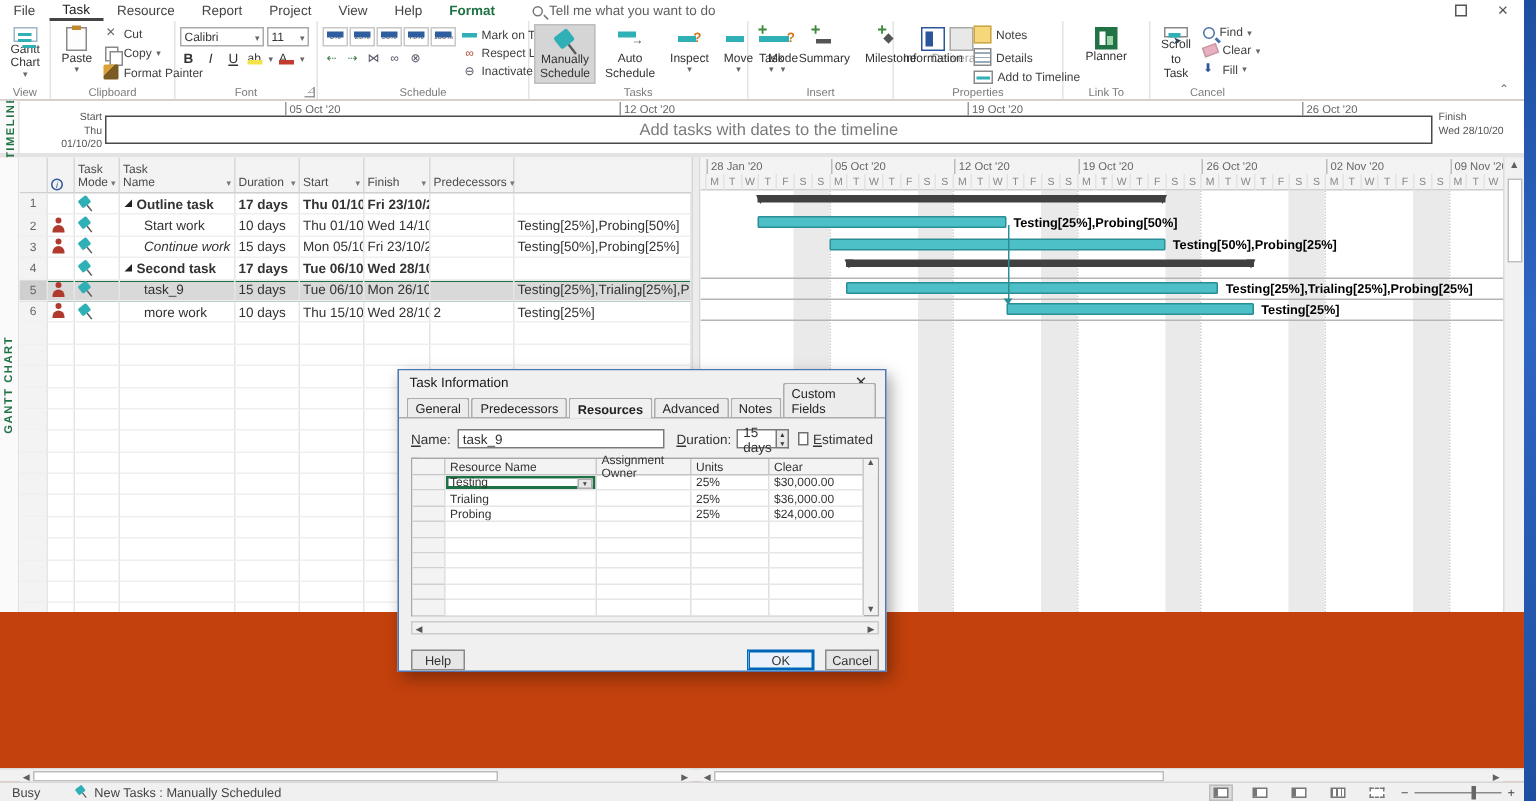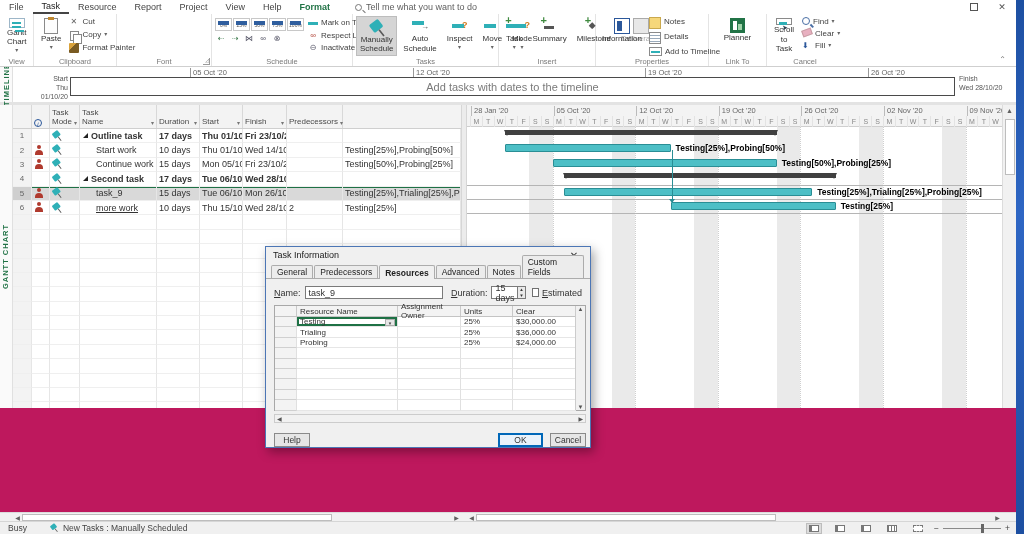--- a/index.html
+++ b/index.html
@@ -1,37 +1,37 @@
 <!DOCTYPE html>
 <html><head>
 <meta charset="utf-8">
 <style>
 *{margin:0;padding:0;box-sizing:border-box}
 body{font-family:"Liberation Sans",sans-serif;background:#fff}
-.app{position:relative;width:1024px;height:534px;overflow:hidden;background:#be185d;font-size:9px;color:#333}
+.app{position:relative;width:1024px;height:534px;overflow:hidden;background:#c2410c;font-size:9px;color:#333}
 
 .tabsrow{position:absolute;left:0;top:0;width:1016px;height:14px;background:#fff;display:flex;align-items:stretch;font-size:9px;color:#444;z-index:5}
 .tab{padding:0 9px;display:flex;align-items:center;cursor:default}
 .tab.active{border-bottom:2px solid #444;color:#222}
 .tab.format{color:#217346;font-weight:bold}
 .tellme{margin-left:16px;display:flex;align-items:center;gap:4px;color:#5f5f5f}
 .mag{width:7px;height:7px;border:1px solid #777;border-radius:50%;position:relative;display:inline-block}
 .mag::after{content:"";position:absolute;left:6px;top:6px;width:4px;height:1px;background:#777;transform:rotate(45deg)}
 .winctl{margin-left:auto;display:flex}
 .wbtn{width:28px;display:flex;align-items:center;justify-content:center;color:#555;font-size:9px}
 .restore{width:8px;height:8px;border:1px solid #555}
 
 .ribbon{position:absolute;left:0;top:14px;width:1016px;height:53px;background:#fff;border-bottom:1px solid #cfcfcf;display:flex;z-index:5}
 .rgroup{position:relative;border-right:1px solid #e4e4e4;padding:2px 3px 10px;display:flex;gap:2px}
 .glabel{position:absolute;bottom:0;left:0;right:0;text-align:center;font-size:7.5px;color:#7a7a7a}
 .bigbtn{display:flex;flex-direction:column;align-items:center;justify-content:flex-start;padding:1px 3px;font-size:8px;color:#333;text-align:center;line-height:1.2;border:1px solid transparent}
 .bigbtn.sel{background:#d5d5d5;border-color:#bdbdbd}
 .bigbtn.dis{color:#a8a8a8}
 .colstack{display:flex;flex-direction:column;justify-content:flex-start;gap:1px}
-.smbtn{display:flex;align-items:flex-start;gap:3px;font-size:8px;padding:1px 2px;white-space:nowrap;color:#3f3f3f}
+.smbtn{display:flex;align-items:center;gap:3px;font-size:8px;padding:1px 2px;white-space:nowrap;color:#3f3f3f}
 .caret{font-size:6px;color:#666}
 
 .ic{display:inline-block;width:16px;height:16px;position:relative}
 .ic-s{width:10px;height:10px}
 .ic-gantt{border:1px solid #9db6c8;background:linear-gradient(#fff,#fff)}
 .ic-gantt::before{content:"";position:absolute;left:2px;top:3px;width:9px;height:2px;background:#2fb0b7;box-shadow:0 4px 0 #2fb0b7,3px 8px 0 #2fb0b7}
 .ic-paste{width:14px;height:16px;border:1px solid #8a8a8a;background:#fdfdfd}
 .ic-paste::before{content:"";position:absolute;left:3px;top:-2px;width:6px;height:3px;background:#c0882f}
 .ic-copy::before{content:"";position:absolute;left:1px;top:1px;width:7px;height:8px;border:1px solid #888;background:#fff}
 .ic-copy::after{content:"";position:absolute;left:4px;top:4px;width:7px;height:8px;border:1px solid #888;background:#fff}
@@ -219,20 +219,41 @@
           </div>
         <div class="smbtn">
             <span class="ic ic-s ic-brush"></span>
             <span>Format Painter</span>
           </div>
       </div>
       <div class="glabel">Clipboard</div>
     </div>
 
     <div class="rgroup" style="width:95px">
+      <div class="colstack" style="gap:3px;padding-top:2px">
+        <div style="display:flex;gap:2px">
+          <div class="fontbox" style="width:56px">
+              <span>Calibri</span>
+              <span class="caret" style="margin-left:auto">▾</span>
+            </div>
+          <div class="fontbox" style="width:28px">
+              <span>11</span>
+              <span class="caret" style="margin-left:auto">▾</span>
+            </div>
+        </div>
+        <div style="display:flex;gap:4px;align-items:center">
+          <span class="fmt" style="font-weight:bold">B</span>
+          <span class="fmt" style="font-style:italic">I</span>
+          <span class="fmt" style="text-decoration:underline">U</span>
+          <span class="ic ic-s ic-hl">ab</span>
+            <span class="caret">▾</span>
+          <span class="ic ic-s ic-fc">A</span>
+            <span class="caret">▾</span>
+        </div>
+      </div>
       <div class="launcher">◿</div>
       <div class="glabel">Font</div>
     </div>
 
     <div class="rgroup" style="width:141px">
       <div class="colstack" style="gap:3px;padding-top:2px">
         <div style="display:flex;gap:1px">
           <div class="pct">0%</div>
           <div class="pct">25%</div>
           <div class="pct">50%</div>
@@ -458,21 +479,21 @@
             <div class="td" style="width: 118px;">Testing[25%],Probing[50%]</div>
           </div>
           <div class="trow">
             <div class="td num" style="width: 19px;">3</div>
             <div class="td" style="width: 18px;">
               <span class="person"></span>
             </div>
             <div class="td" style="width: 30px;">
               <span class="pin"></span>
             </div>
-            <div class="td" style="width: 77px; padding-left: 16px;">Continue work</div>
+            <div class="td" style="width: 77px; padding-left: 16px; font-style: italic;">Continue work</div>
             <div class="td" style="width: 43px;">15 days</div>
             <div class="td" style="width: 43px;">Mon 05/10/20</div>
             <div class="td" style="width: 44px;">Fri 23/10/20</div>
             <div class="td" style="width: 56px;"></div>
             <div class="td" style="width: 118px;">Testing[50%],Probing[25%]</div>
           </div>
           <div class="trow">
             <div class="td num" style="width: 19px;">4</div>
             <div class="td" style="width: 18px;"></div>
             <div class="td" style="width: 30px;">
@@ -501,21 +522,21 @@
             <div class="td" style="width: 118px;">Testing[25%],Trialing[25%],Probing[25%]</div>
           </div>
           <div class="trow">
             <div class="td num" style="width: 19px;">6</div>
             <div class="td" style="width: 18px;">
               <span class="person"></span>
             </div>
             <div class="td" style="width: 30px;">
               <span class="pin"></span>
             </div>
-            <div class="td" style="width: 77px; padding-left: 16px; text-decoration: underline;">more work</div>
+            <div class="td" style="width: 77px; padding-left: 16px;">more work</div>
             <div class="td" style="width: 43px;">10 days</div>
             <div class="td" style="width: 43px;">Thu 15/10/20</div>
             <div class="td" style="width: 44px;">Wed 28/10/20</div>
             <div class="td" style="width: 56px;">2</div>
             <div class="td" style="width: 118px;">Testing[25%]</div>
           </div>
           <div class="trow">
             <div class="td num" style="width: 19px;"></div>
             <div class="td" style="width: 18px;"></div>
             <div class="td" style="width: 30px;"></div>

